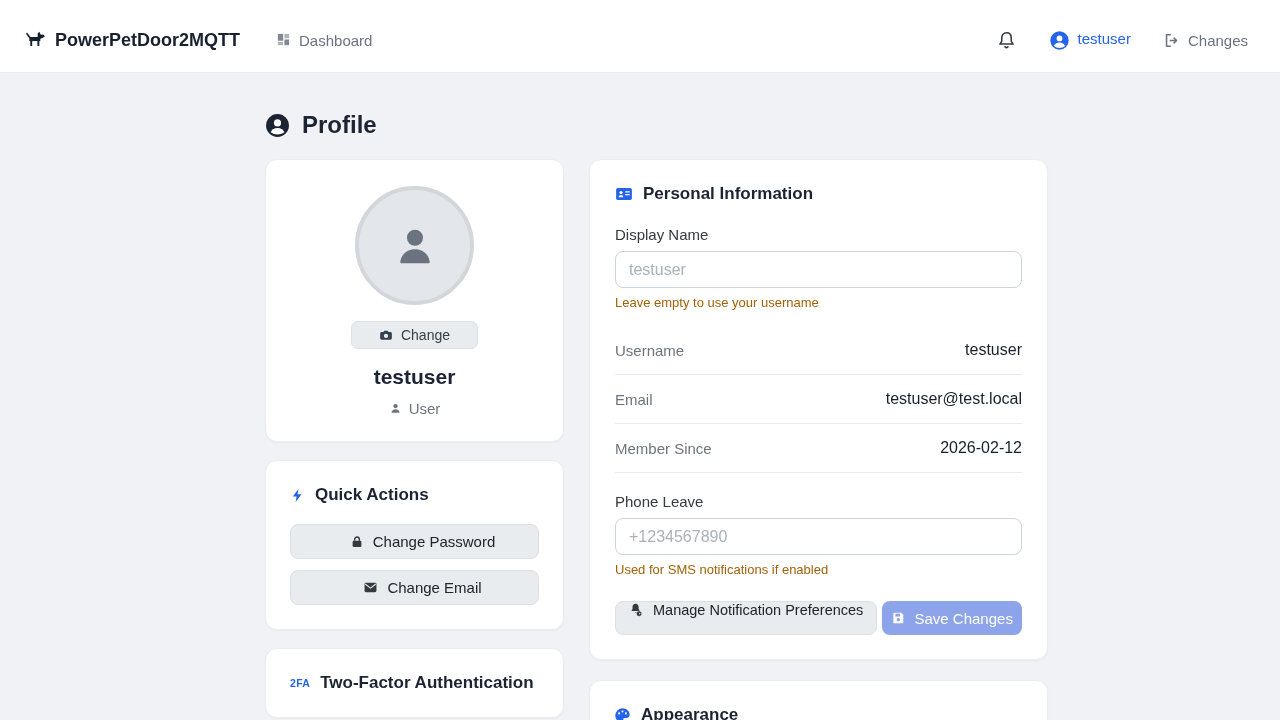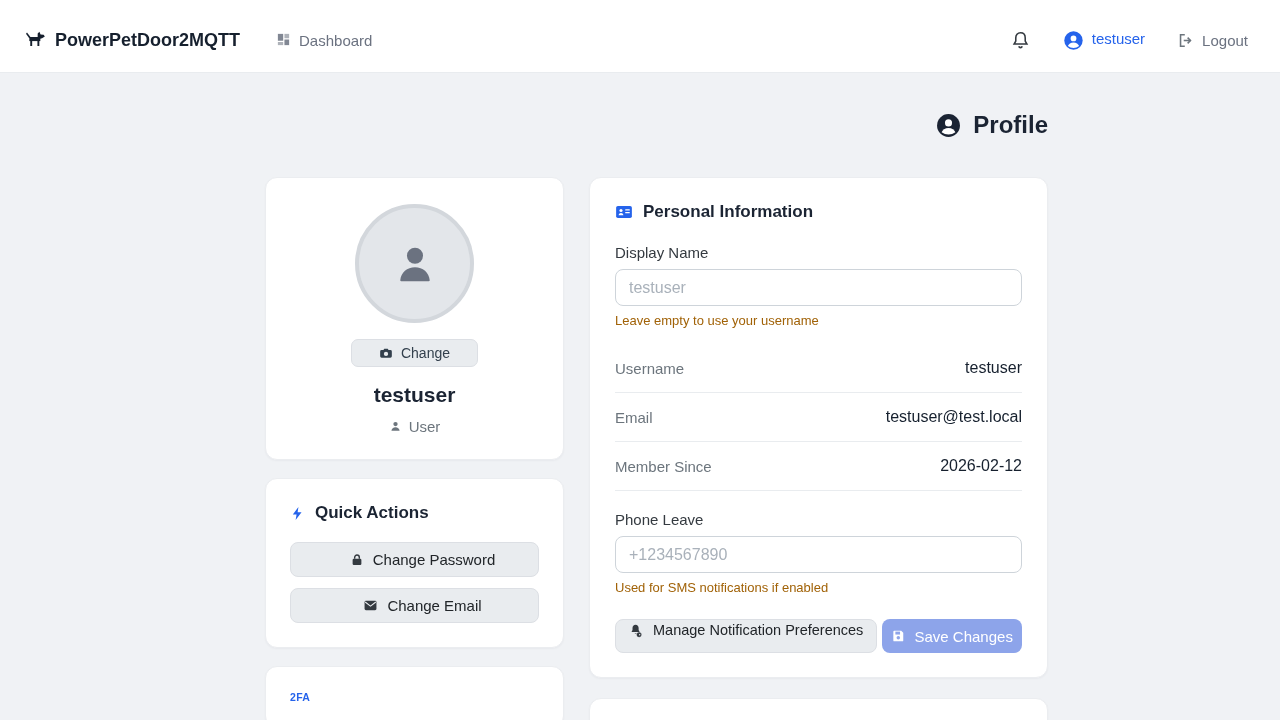--- a/index.html
+++ b/index.html
@@ -18,21 +18,21 @@
   .nav-link {
     display:flex; align-items:flex-start; gap:8px; font-size:15px; color:#6b7280;
     text-decoration:none; cursor:pointer;
   }
   .nav-dashboard { margin-left:36px; }
   .nav-right { margin-left:auto; display:flex; align-items:center; gap:32px; }
   .bell-btn { background:none; border:none; cursor:pointer; display:flex; align-items:center; }
   .nav-user { color:#2563eb; font-size:15px; }
   
   .container { width:783px; margin-left:265px; padding-top:38px; }
-  .page-title { display:flex; align-items:center; gap:12px; font-size:24px; font-weight:bold; color:#1b2433; margin-bottom:38px;justify-content:flex-end; }
+  .page-title { display:flex; align-items:center; gap:12px; font-size:24px; font-weight:bold; color:#1b2433; margin-bottom:20px; }
   .columns { display:flex; gap:25px; align-items:flex-start; }
   .left-col { width:299px; flex:none; display:flex; flex-direction:column; gap:18px; }
   .right-col { flex:1; display:flex; flex-direction:column; gap:20px; }
   .card {
     background:#fff; border:1px solid #ebedf0; border-radius:12px;
     box-shadow:0 1px 2px rgba(16,24,40,.04);
   }
   .card-title { display:flex; align-items:center; gap:10px; font-size:17px; font-weight:bold; color:#1b2433; }
   
   .avatar-card { padding:24px; text-align:center; }
@@ -76,22 +76,22 @@
   .hint { margin-top:7px; font-size:13px; color:#a16207; }
   .info-rows { margin-top:16px; }
   .info-row {
     height:49px; display:flex; align-items:center; justify-content:space-between;
     border-bottom:1px solid #e9ecef;
   }
   .info-label { font-size:15px; color:#6c757d; }
   .info-value { font-size:16px; color:#16202e; }
   .btn-row { margin-top:24px; display:flex; gap:5px; }
   .manage-btn {
-    height:34px; padding:14px 13px; flex:none;
-    display:flex; align-items:flex-end; gap:9px;
+    height:34px; padding:0 13px; flex:none;
+    display:flex; align-items:flex-start; gap:9px;
     background:#e9ecef; border:1px solid #dcdfe4; border-radius:8px;
     font-size:14.5px; color:#212529; cursor:pointer;
     font-family:"Liberation Sans", sans-serif;
   }
   .save-btn {
     height:34px; flex:1;
     display:flex; align-items:center; justify-content:center; gap:9px;
     background:#8da4ea; border:none; border-radius:8px;
     font-size:15px; color:#fff; cursor:pointer;
     font-family:"Liberation Sans", sans-serif;
@@ -151,21 +151,21 @@
     </a>
 
     <a class="nav-link">
       <span class="icon">
         <svg width="17" height="17" viewBox="0 0 24 24" fill="none" stroke="#6c757d" stroke-width="2.2">
           <path d="M11 4H5v16h6"></path>
           <path d="M15 8l4 4-4 4"></path>
           <path d="M9.5 12H19"></path>
         </svg>
       </span>
-      <span>Logout</span>
+      <span>Changes</span>
     </a>
   </div>
 </nav>
 
 <main class="container">
   <h1 class="page-title">
     <span class="icon">
       <svg width="25" height="25" viewBox="0 0 24 24">
         <circle cx="12" cy="12" r="11" fill="#1b2433"></circle>
         <circle cx="12" cy="9.5" r="3.4" fill="#fff"></circle>
@@ -233,20 +233,21 @@
               <path d="M3.5 6.5 12 13l8.5-6.5" fill="none" stroke="#e9ecef" stroke-width="1.8"></path>
             </svg>
           </span>
           <span>Change Email</span>
         </button>
       </section>
 
       <section class="card twofa-card">
         <h3 class="card-title">
           <span class="twofa-badge">2FA</span>
+          <span>Two-Factor Authentication</span>
         </h3>
 
       </section>
     </div>
 
     <div class="right-col">
 
       <section class="card pi-card">
         <h3 class="card-title">
           <span class="icon">

